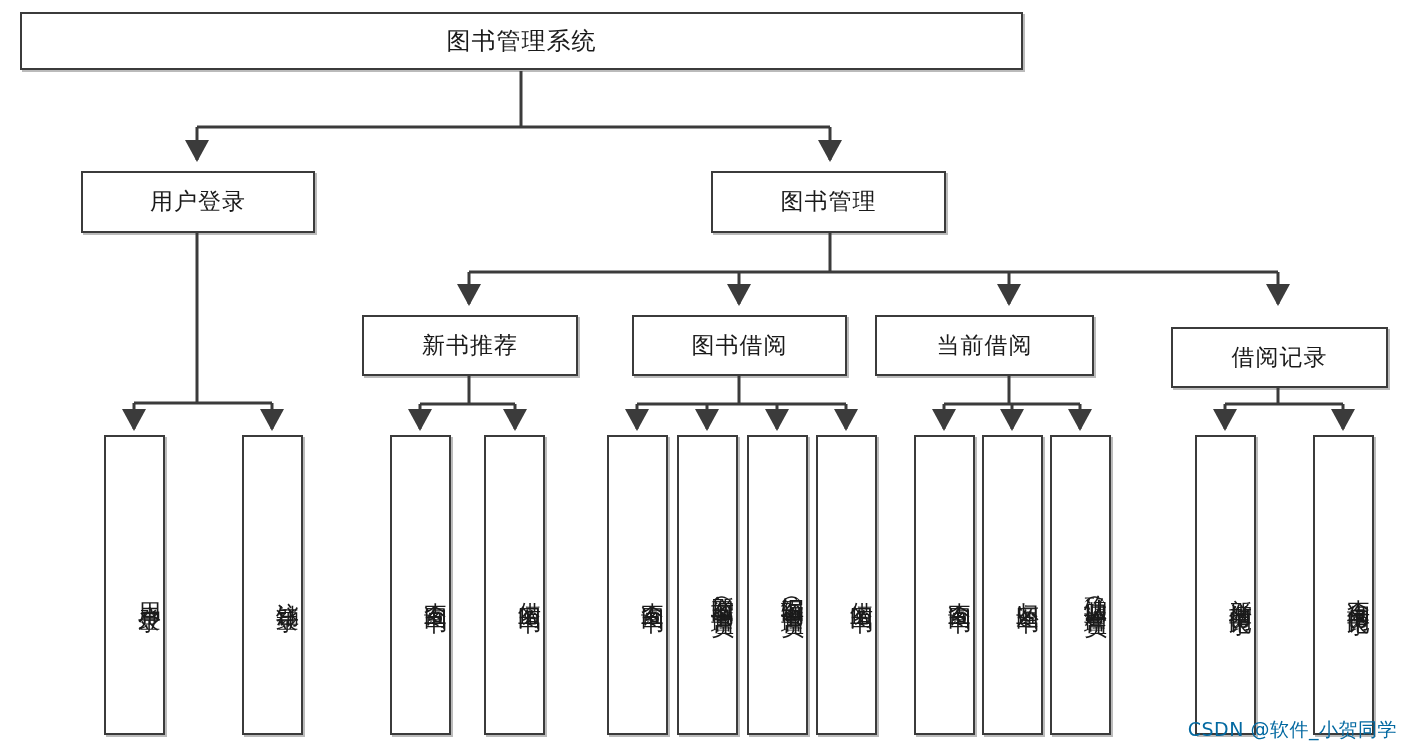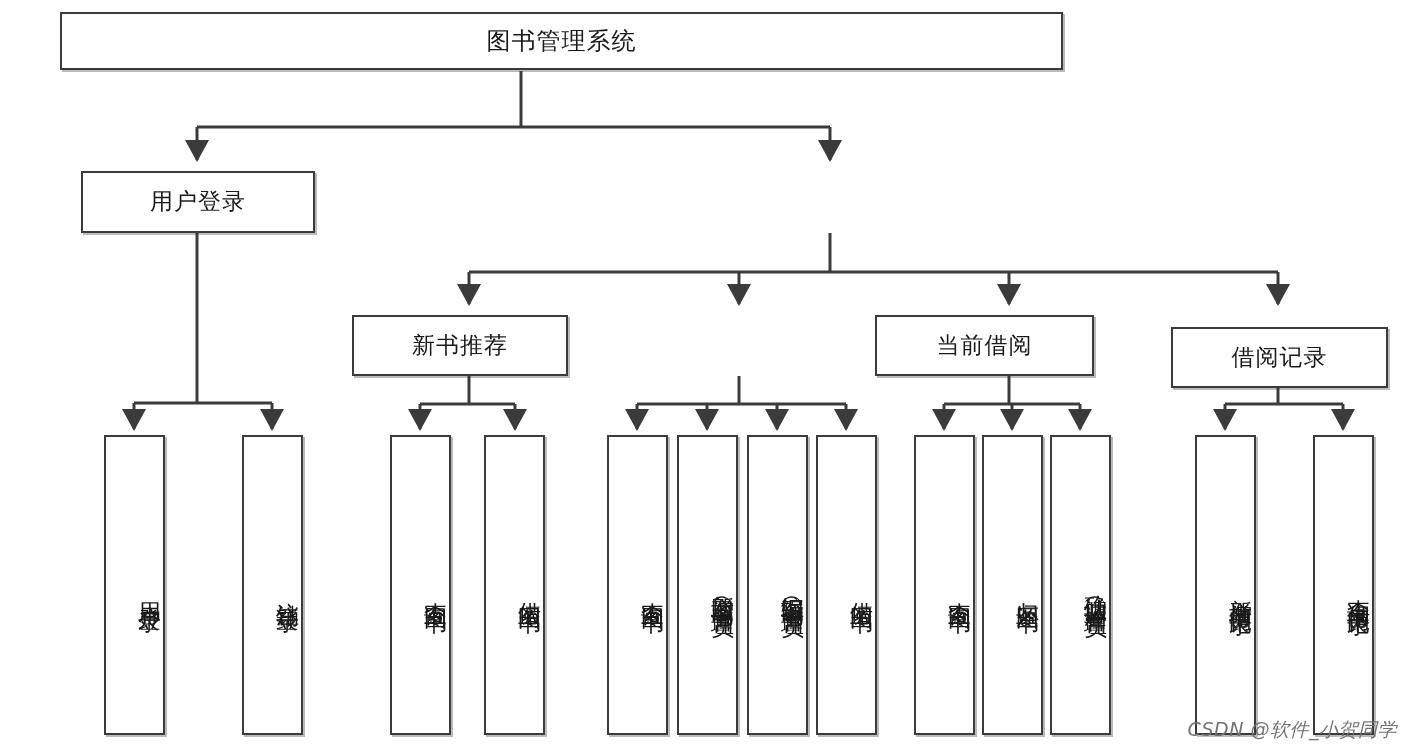--- a/index.html
+++ b/index.html
@@ -52,25 +52,24 @@
     justify-content: center;
   }
   .node.root {
     font-size: 24px;
   }
   #watermark {
     position: absolute;
     right: 8px;
     bottom: 4px;
     font-size: 19px;
-    color: #737373;
+    color: #0369a1;
     letter-spacing: 0.5px;
     white-space: nowrap;
     pointer-events: none;
-    font-style: italic;
   }
 </style>
 </head>
 <body>
 
 <div id="canvas">
 
   <svg id="edges" viewBox="0 0 1405 747" xmlns="http://www.w3.org/2000/svg">
     <defs>
       <marker id="arrow" viewBox="0 0 12 12" refX="10" refY="6" markerWidth="8" markerHeight="8" orient="auto-start-reverse">
@@ -114,30 +113,36 @@
       <path d="M 1012 404 L 1012 429" marker-end="url(#arrow)"></path>
       <path d="M 1080 404 L 1080 429" marker-end="url(#arrow)"></path>
 
       <path d="M 1278 376 L 1278 404"></path>
       <path d="M 1225 404 L 1343 404"></path>
       <path d="M 1225 404 L 1225 429" marker-end="url(#arrow)"></path>
       <path d="M 1343 404 L 1343 429" marker-end="url(#arrow)"></path>
     </g>
   </svg>
 
-  <div class="node horiz root" style="left:20px; top:12px; width:1003px; height:58px;margin-left:40px;">
+  <div class="node horiz root" style="left:20px; top:12px; width:1003px; height:58px;">
     <span>图书管理系统</span>
   </div>
 
   <div class="node horiz" style="left:81px; top:171px; width:234px; height:62px;">
     <span>用户登录</span>
   </div>
+  <div class="node horiz" style="left:711px; top:171px; width:235px; height:62px;">
+    <span>图书管理</span>
+  </div>
 
-  <div class="node horiz" style="left:352px; top:315px; width:216px; height:61px;">
+  <div class="node horiz" style="left:362px; top:315px; width:216px; height:61px;">
     <span>新书推荐</span>
+  </div>
+  <div class="node horiz" style="left:632px; top:315px; width:215px; height:61px;">
+    <span>图书借阅</span>
   </div>
   <div class="node horiz" style="left:875px; top:315px; width:219px; height:61px;">
     <span>当前借阅</span>
   </div>
   <div class="node horiz" style="left:1171px; top:315px; width:217px; height:61px;margin-top:12px;">
     <span>借阅记录</span>
   </div>
 
   <div class="node vert" style="left:104px; top:435px; width:61px; height:300px;">
     <span>用户登录</span>

